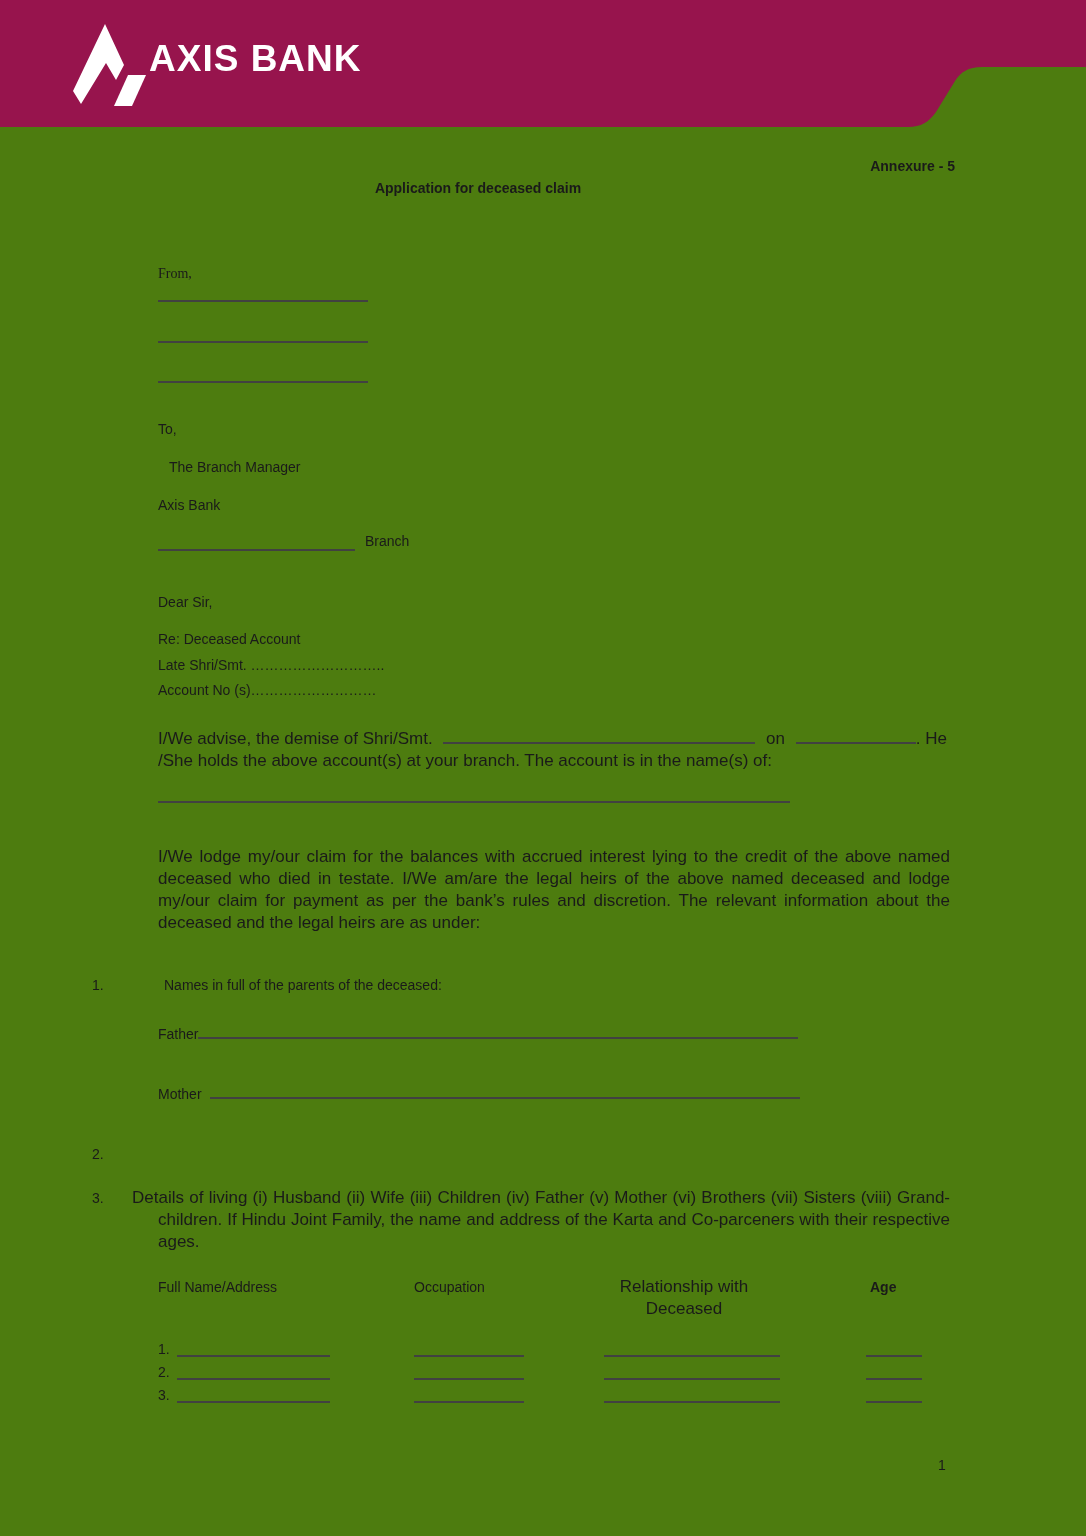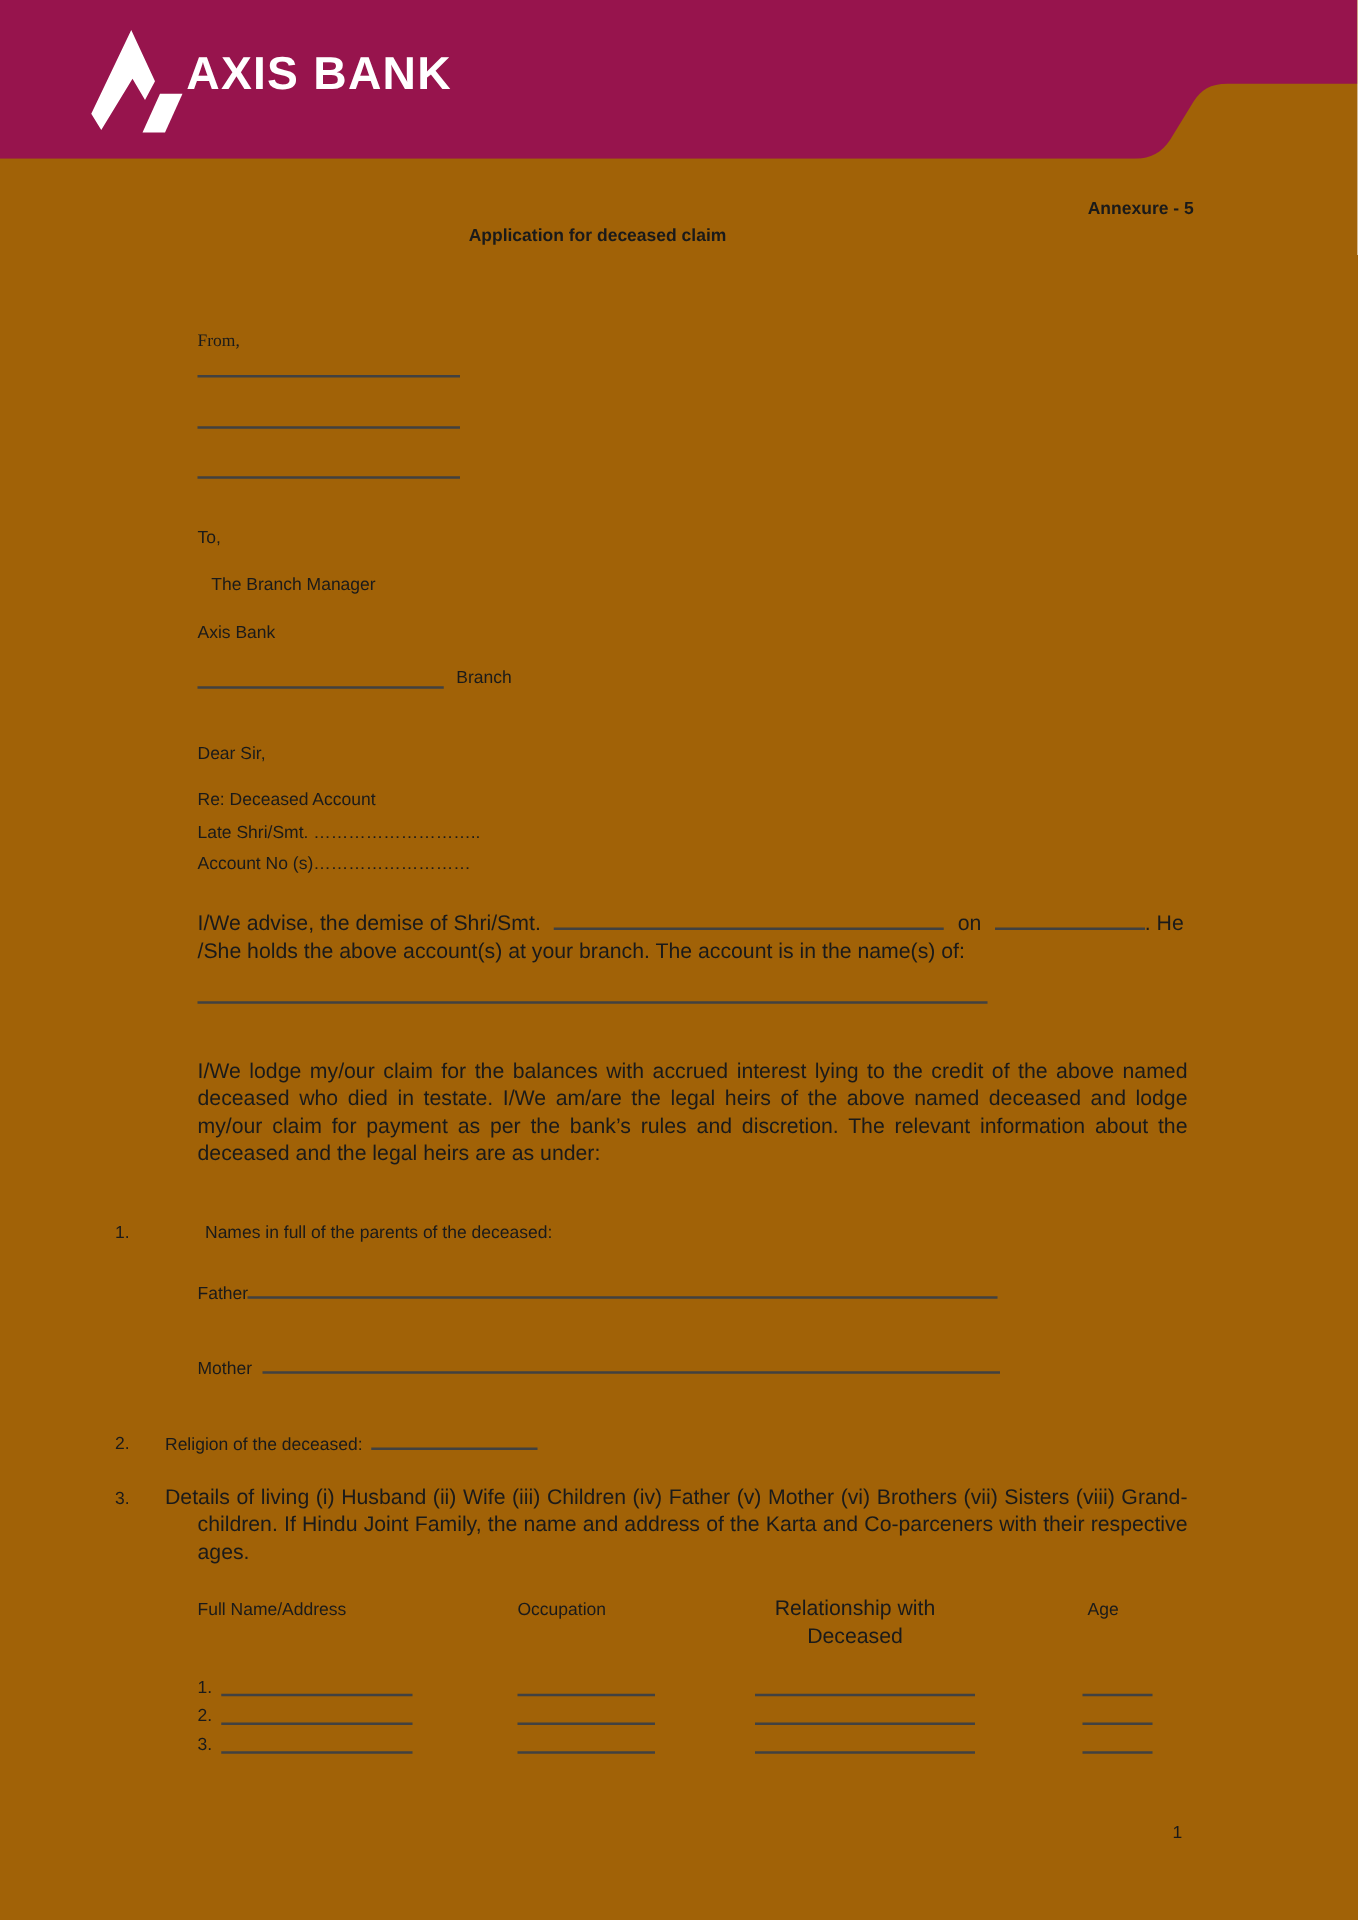--- a/index.html
+++ b/index.html
@@ -1,20 +1,20 @@
 <!DOCTYPE html>
 <html><head>
 <meta charset="utf-8">
 <style>
   html,body { margin:0; padding:0; background:#ffffff; }
   .page {
     position: relative;
     width: 1086px;
     height: 1536px;
-    background: #a16207;
+    background: #4d7c0f;
     font-family: "Liberation Sans", "DejaVu Sans", sans-serif;
     color: #1a1a1a;
     overflow: hidden;
   }
   .abs { position: absolute; }
   .txt { font-size: 14px; line-height: 22px; white-space: nowrap; }
   .b { font-weight: bold; }
 
   
   .banner { left:0; top:0; width:1086px; height:127px; }
@@ -97,31 +97,28 @@
   <div class="abs txt" style="left:132px; top:974px;margin-left:32px;">Names in full of the parents of the deceased:</div>
 
   <div class="abs txt" style="left:158px; top:1022px;">
     <span>Father</span><span class="blank" style="width:600px;"></span>
   </div>
   <div class="abs txt" style="left:158px; top:1082px;">
     <span>Mother</span><span class="blank" style="width:590px; margin-left:8px;"></span>
   </div>
 
   <div class="abs txt" style="left:92px; top:1143px;">2.</div>
-  <div class="abs txt" style="left:132px; top:1143px;">
-    <span>Religion of the deceased:</span><span class="blank" style="width:133px; margin-left:7px;"></span>
-  </div>
 
   <div class="abs txt" style="left:92px; top:1187px;">3.</div>
   <div class="abs para just hang" style="left:158px; top:1187px; width:792px;">Details of living (i) Husband (ii) Wife (iii) Children (iv) Father (v) Mother (vi) Brothers (vii) Sisters (viii) Grand-children. If Hindu Joint Family, the name and address of the Karta and Co-parceners with their respective ages.</div>
 
   <div class="abs txt" style="left:158px; top:1276px;">Full Name/Address</div>
   <div class="abs txt" style="left:414px; top:1276px;">Occupation</div>
   <div class="abs para hdr3" style="left:600px; top:1276px; width:168px;">Relationship with Deceased</div>
-  <div class="abs txt" style="left:870px; top:1276px;">Age</div>
+  <div class="abs txt" style="left:870px; top:1276px;font-weight:bold;">Age</div>
 
   <div class="abs" style="left:0; top:1338px; width:1086px; height:20px;">
     <span class="abs txt" style="left:158px; top:0;">1.</span>
     <div class="abs line" style="left:177px; top:17px; width:153px;"></div>
     <div class="abs line" style="left:414px; top:17px; width:110px;"></div>
     <div class="abs line" style="left:604px; top:17px; width:176px;"></div>
     <div class="abs line" style="left:866px; top:17px; width:56px;"></div>
   </div>
   <div class="abs" style="left:0; top:1361px; width:1086px; height:20px;">
     <span class="abs txt" style="left:158px; top:0;">2.</span>

